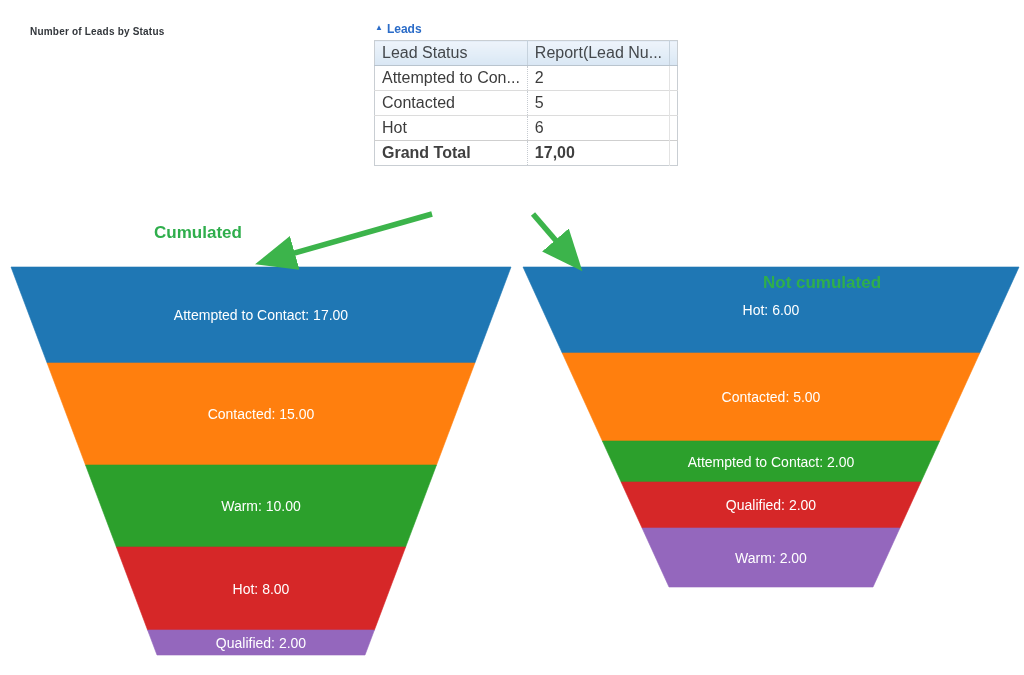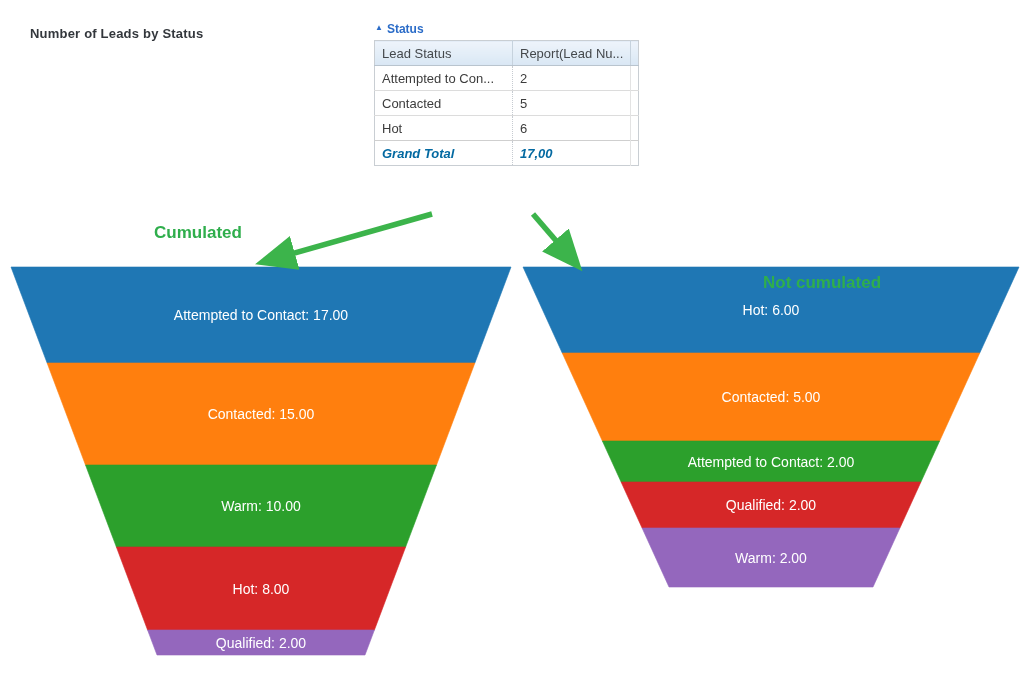--- a/index.html
+++ b/index.html
@@ -2,46 +2,46 @@
 <html><head>
 <meta charset="utf-8">
 <style>
   html,body{margin:0;padding:0;background:#fff;}
   .stage{
     position:relative;width:1024px;height:675px;overflow:hidden;background:#fff;
     font-family:"Liberation Sans","DejaVu Sans",sans-serif;
   }
   .page-title{
     position:absolute;left:30px;top:26px;
-    font-size:13px;font-weight:bold;color:#33373c;letter-spacing:.2px;
+    font-size:10px;font-weight:bold;color:#33373c;letter-spacing:.2px;
   }
   .report-panel{position:absolute;left:374px;top:22px;}
   .report-link{
     display:flex;align-items:center;gap:4px;cursor:pointer;
     color:#2b6cc8;font-size:12px;font-weight:bold;margin:0 0 4px 1px;
   }
   .report-link .tri{font-size:8px;line-height:8px;transform:translateY(-1px);}
   table.report{
     border-collapse:collapse;background:#fff;border:1px solid #c9ced3;
-    font-size:13px;table-layout:fixed;
+    font-size:16px;table-layout:fixed;
   }
   table.report th,table.report td{
     padding:3px 7px;text-align:left;overflow:hidden;white-space:nowrap;
     height:18px;vertical-align:middle;
   }
   table.report th{
     background:linear-gradient(#eef4fb,#d9e7f4);
     font-weight:normal;color:#44484c;border-bottom:1px solid #b9c4ce;
   }
   table.report th.scroll-col{border-left:1px solid #c6d2dd;padding:0;}
   table.report td{border-top:1px solid #dcdcdc;color:#3c3c3c;background:#fff;margin-left:48px;}
   table.report td.c0{border-right:1px dotted #c6cbd1;}
   table.report th.c0{border-right:1px solid #c6d2dd;}
   table.report td.scroll-col{border-left:1px solid #e3e3e3;padding:0;}
-  table.report tr.total td{font-weight:bold;color:#0369a1;border-top:1px solid #cfcfcf;font-style:italic;}
+  table.report tr.total td{font-weight:bold;color:#404040;border-top:1px solid #cfcfcf;}
   .col0{width:138px;} .col1{width:114px;} .colS{width:8px;}
   .annot-label{
     position:absolute;font-size:17px;font-weight:bold;text-align:center;
   }
   .annot-cumulated{left:128px;top:223px;width:140px;}
   .annot-notcumulated{left:742px;top:241px;width:160px;margin-top:32px;}
   #chart-svg{position:absolute;left:0;top:0;}
   #chart-svg text.seg-label{fill:#ffffff;font-size:14px;font-family:"Liberation Sans","DejaVu Sans",sans-serif;}
 </style>
 </head>
@@ -77,21 +77,21 @@
       <text x="771" y="562.5" text-anchor="middle" class="seg-label">Warm: 2.00</text>
       <line x1="432" y1="214" x2="263" y2="262" stroke="#3cb44b" stroke-width="5.5" marker-end="url(#arrowhead)"></line>
       <line x1="533" y1="214" x2="577" y2="265" stroke="#3cb44b" stroke-width="5.5" marker-end="url(#arrowhead)"></line>
     </svg>
 
   <div class="page-title">Number of Leads by Status</div>
 
   <div class="report-panel">
     <div class="report-link">
       <span class="tri">▲</span>
-      <span>Status</span>
+      <span>Leads</span>
     </div>
     <table class="report" id="report-table">
       <colgroup>
           <col class="col0">
           <col class="col1">
           <col class="colS">
         </colgroup>
       <thead>
           <tr>
             <th class="c0">Lead Status</th>

